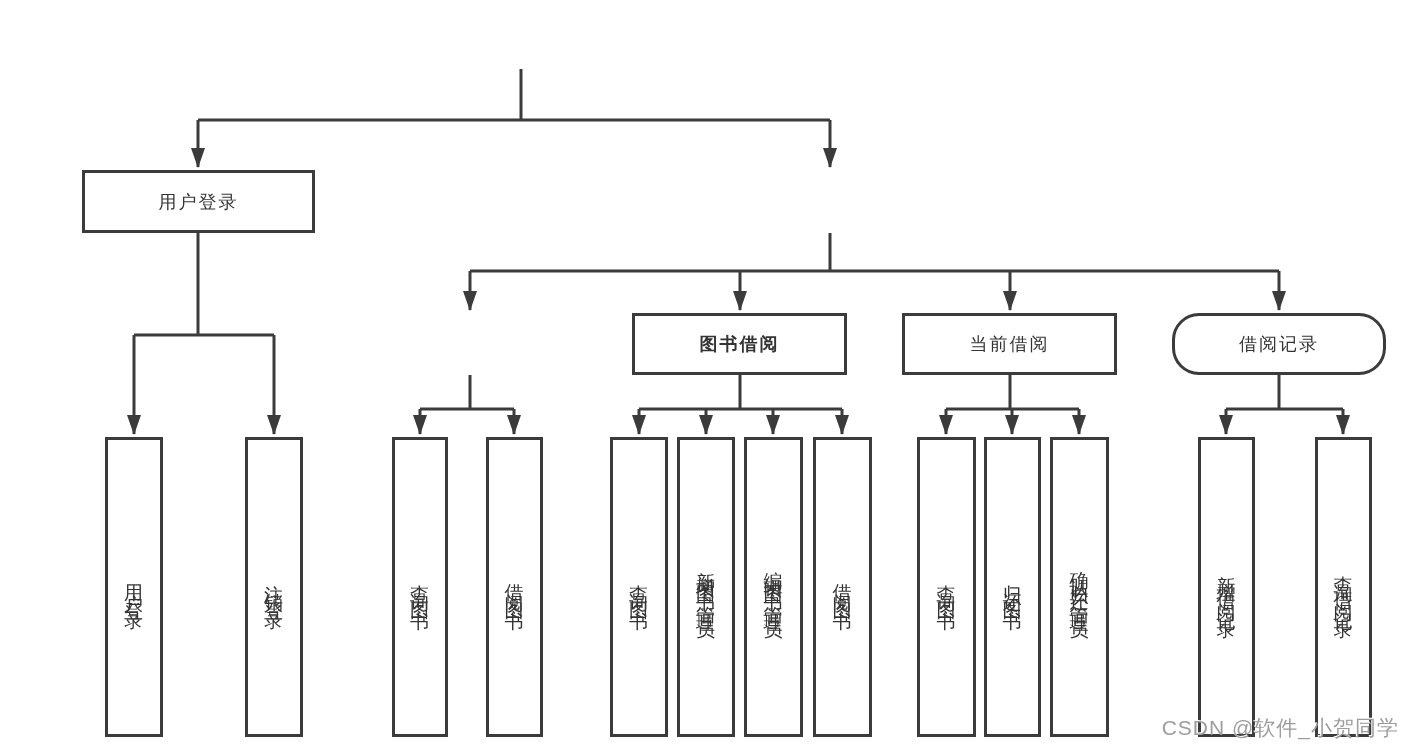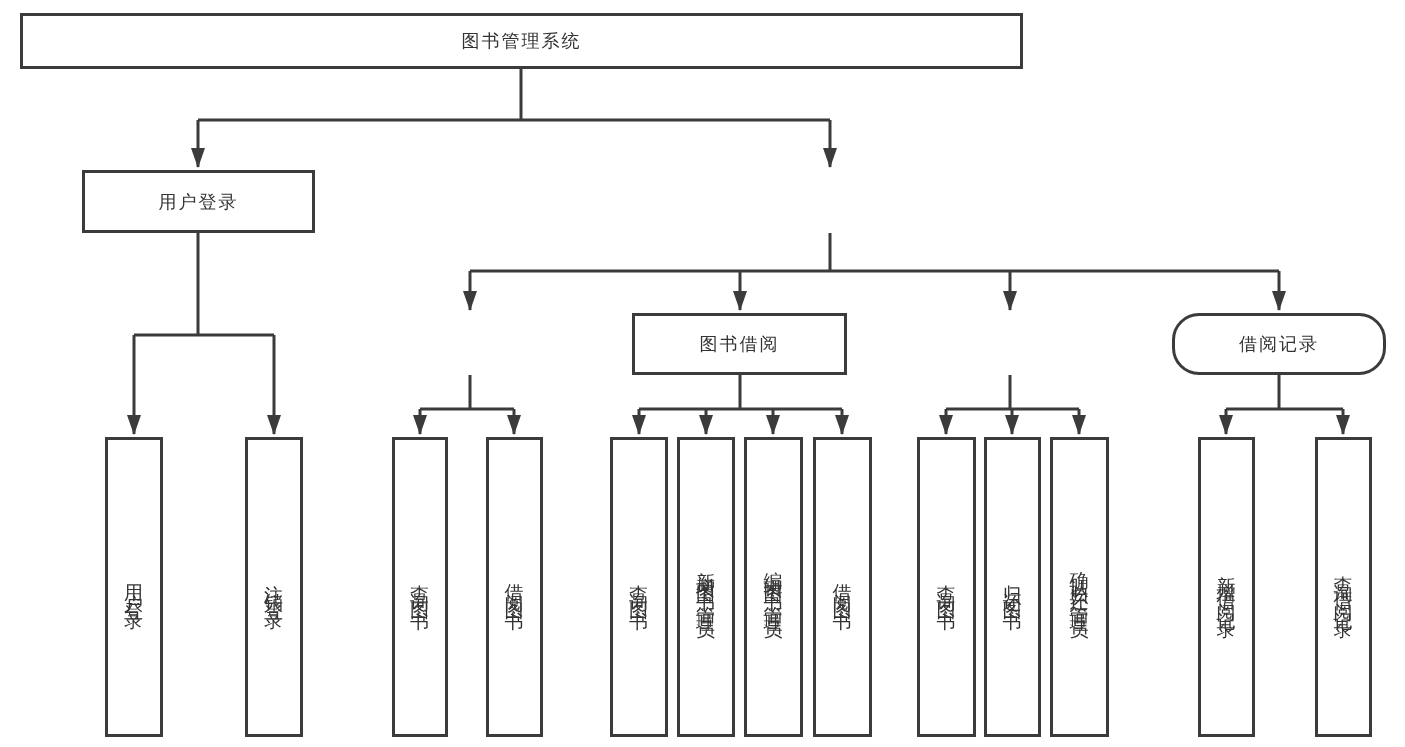--- a/index.html
+++ b/index.html
@@ -120,30 +120,30 @@
       <line x1="1012" y1="409" x2="1012" y2="434" marker-end="url(#arrow)"></line>
       <line x1="1079" y1="409" x2="1079" y2="434" marker-end="url(#arrow)"></line>
 
       <line x1="1279" y1="375" x2="1279" y2="409"></line>
       <line x1="1226" y1="409" x2="1343" y2="409"></line>
       <line x1="1226" y1="409" x2="1226" y2="434" marker-end="url(#arrow)"></line>
       <line x1="1343" y1="409" x2="1343" y2="434" marker-end="url(#arrow)"></line>
     </g>
   </svg>
 
-  <div class="box root" style="left:20px; top:13px; width:1003px; height:56px;">
-    <span>图书管理系统</span>
-  </div>
 
   <div class="box" style="left:82px; top:170px; width:233px; height:63px;">
     <span>用户登录</span>
   </div>
 
-  <div class="box" style="left:632px; top:313px; width:215px; height:62px;">
+  <div class="box" style="left:632px; top:313px; width:215px; height:62px;font-weight:bold;">
     <span>图书借阅</span>
+  </div>
+  <div class="box" style="left:902px; top:313px; width:215px; height:62px;">
+    <span>当前借阅</span>
   </div>
   <div class="box" style="left:1172px; top:313px; width:214px; height:62px;border-radius:27px;">
     <span>借阅记录</span>
   </div>
 
   <div class="vbox" style="left:105px; top:437px; width:58px; height:300px;">
     <span class="vtext">用户登录</span>
   </div>
   <div class="vbox" style="left:245px; top:437px; width:58px; height:300px;">
     <span class="vtext">注销登录</span>
@@ -179,14 +179,15 @@
     <span class="vtext long">确认归还（管理员）</span>
   </div>
 
   <div class="vbox" style="left:1198px; top:437px; width:57px; height:300px;">
     <span class="vtext">新增借阅记录</span>
   </div>
   <div class="vbox" style="left:1315px; top:437px; width:57px; height:300px;">
     <span class="vtext">查询借阅记录</span>
   </div>
 
+  <div class="watermark">CSDN @软件_小贺同学</div>
 
 </div>
 
 </body></html>

